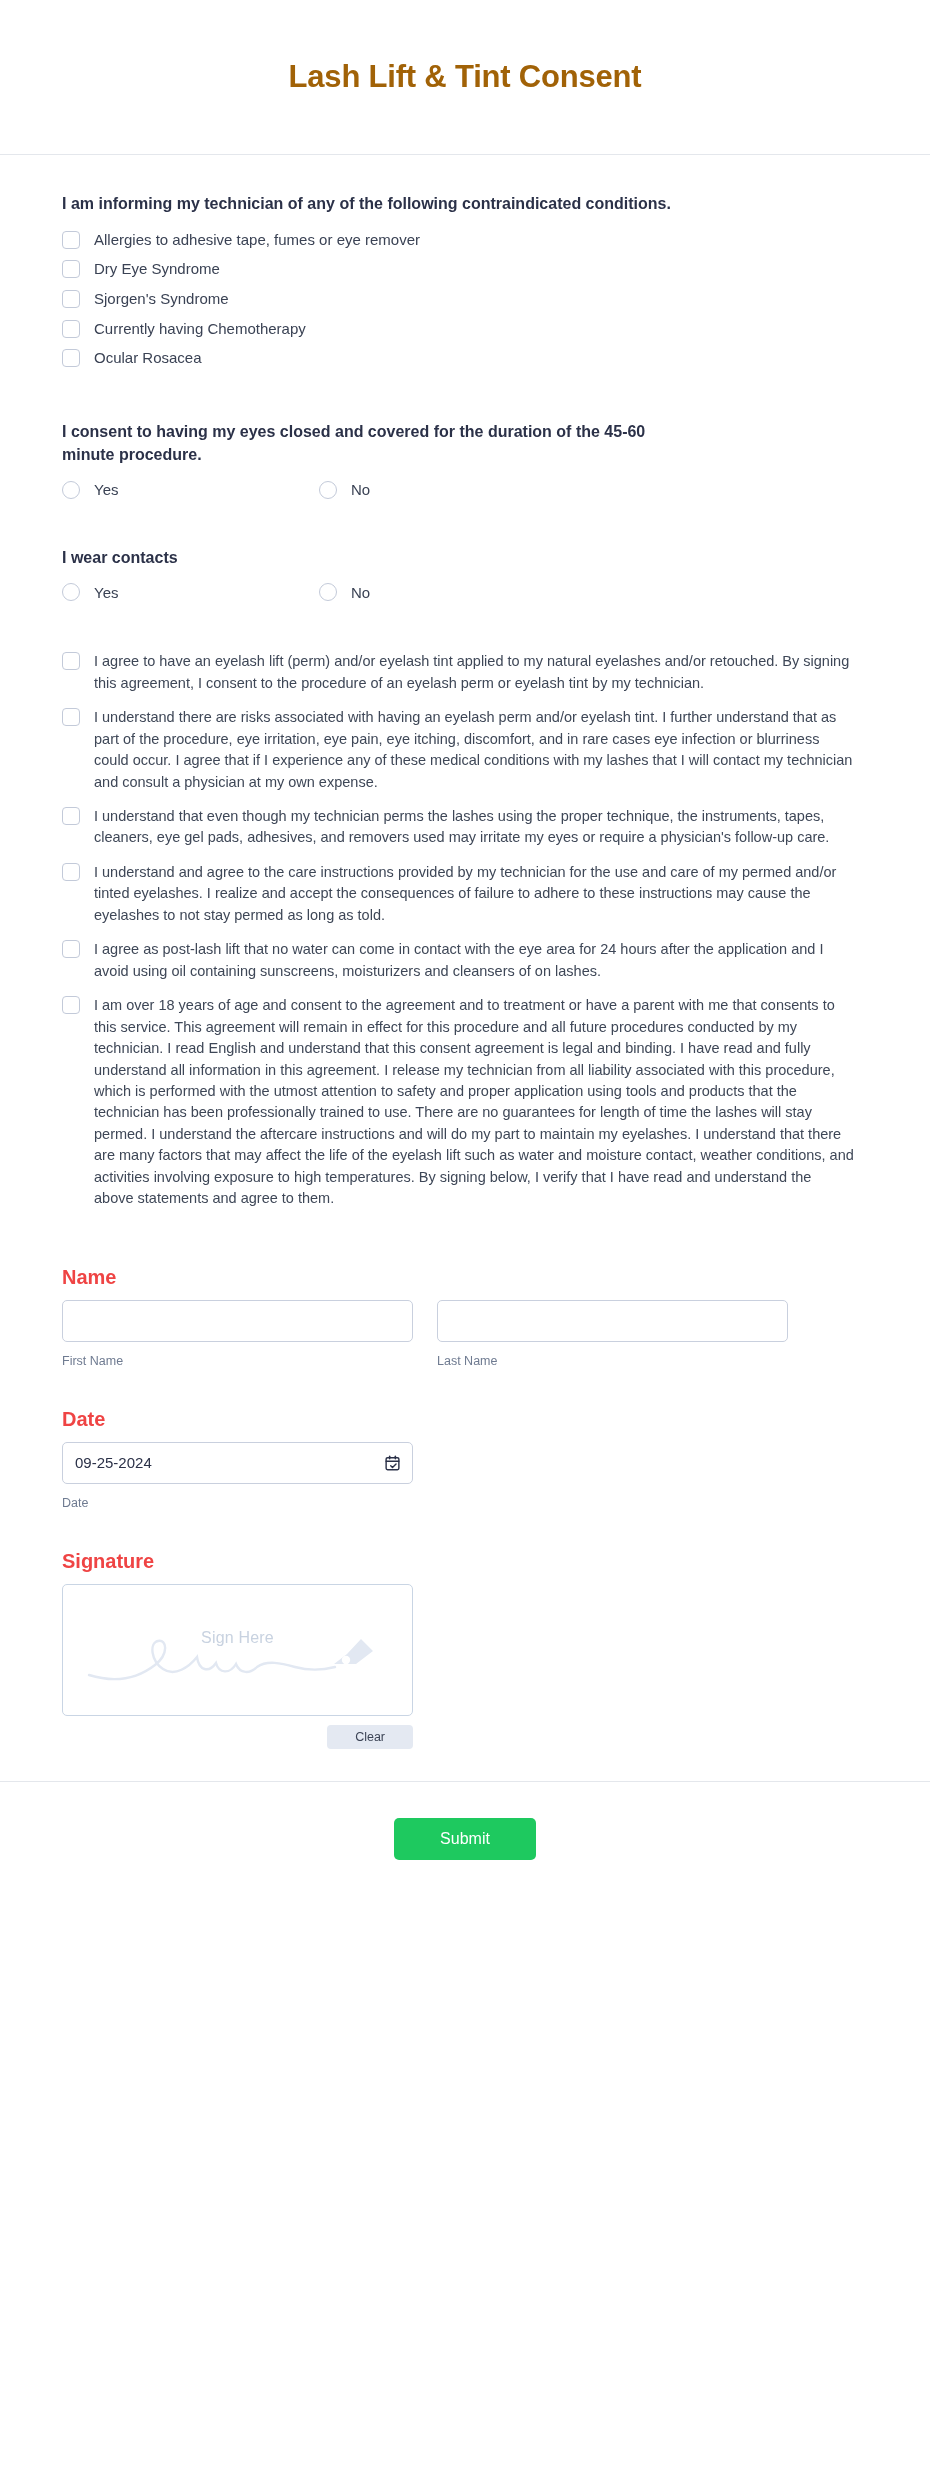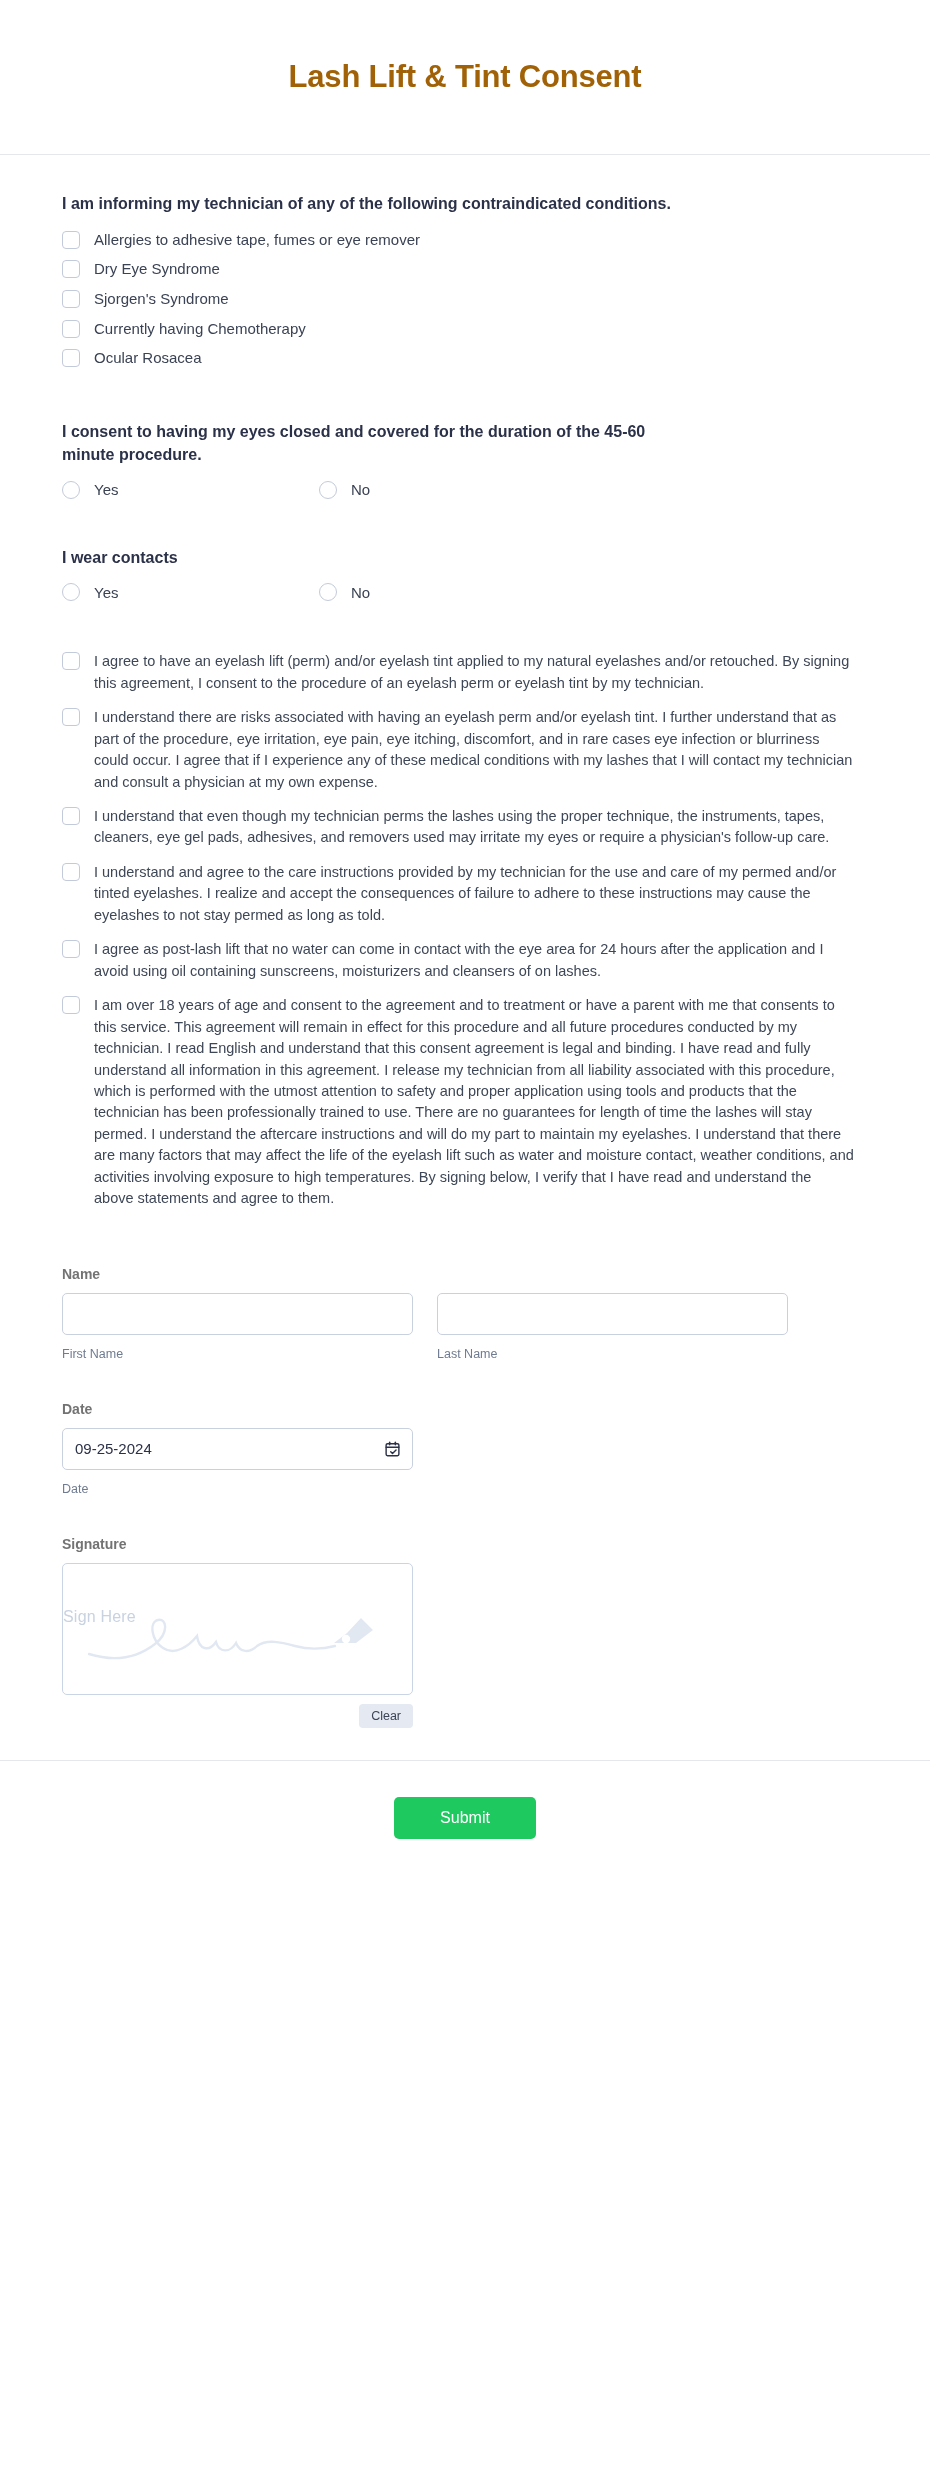--- a/index.html
+++ b/index.html
@@ -104,23 +104,23 @@
   .statement-row .stext {
     font-size: 14.5px;
     color: #3e4757;
     line-height: 1.48;
     max-width: 760px;
   }
 
   
   .field-block { margin-top: 42px; }
   .field-label {
-    font-size: 14px;
+    font-size: 20px;
     font-weight: bold;
-    color: #737373;
+    color: #ef4444;
     margin-bottom: 11px;
   }
   .name-row { display: flex; gap: 24px; }
   .name-col { width: 351px; }
   .txt-input {
     width: 100%;
     height: 42px;
     border: 1px solid #c9d0de;
     border-radius: 5px;
     background: #fff;
@@ -157,40 +157,40 @@
     border: 1px solid #c9d5e4;
     border-radius: 5px;
     background: #fff;
     position: relative;
     overflow: hidden;
   }
   .sig-here-text {
     position: absolute;
     top: 44px;
     left: 0; right: 0;
-    text-align: left;
+    text-align: center;
     font-size: 16px;
     color: #c8d2e0;
     letter-spacing: 0.2px;
   }
   .sig-svg { position: absolute; bottom: 26px; left: 22px; }
   .clear-row {
     width: 351px;
     display: flex;
     justify-content: flex-end;
     margin-top: 9px;
   }
   .clear-btn {
     background: #e4e9f2;
     border: none;
     border-radius: 4px;
     color: #3c4456;
     font-size: 12.5px;
     font-family: "Liberation Sans", sans-serif;
-    padding: 5px 12px;
+    padding: 5px 28px;
     cursor: pointer;
   }
 
   
   .form-footer {
     margin-top: 32px;
     border-top: 1px solid #e4e7ec;
     padding: 36px 0 44px 0;
     display: flex;
     justify-content: center;

